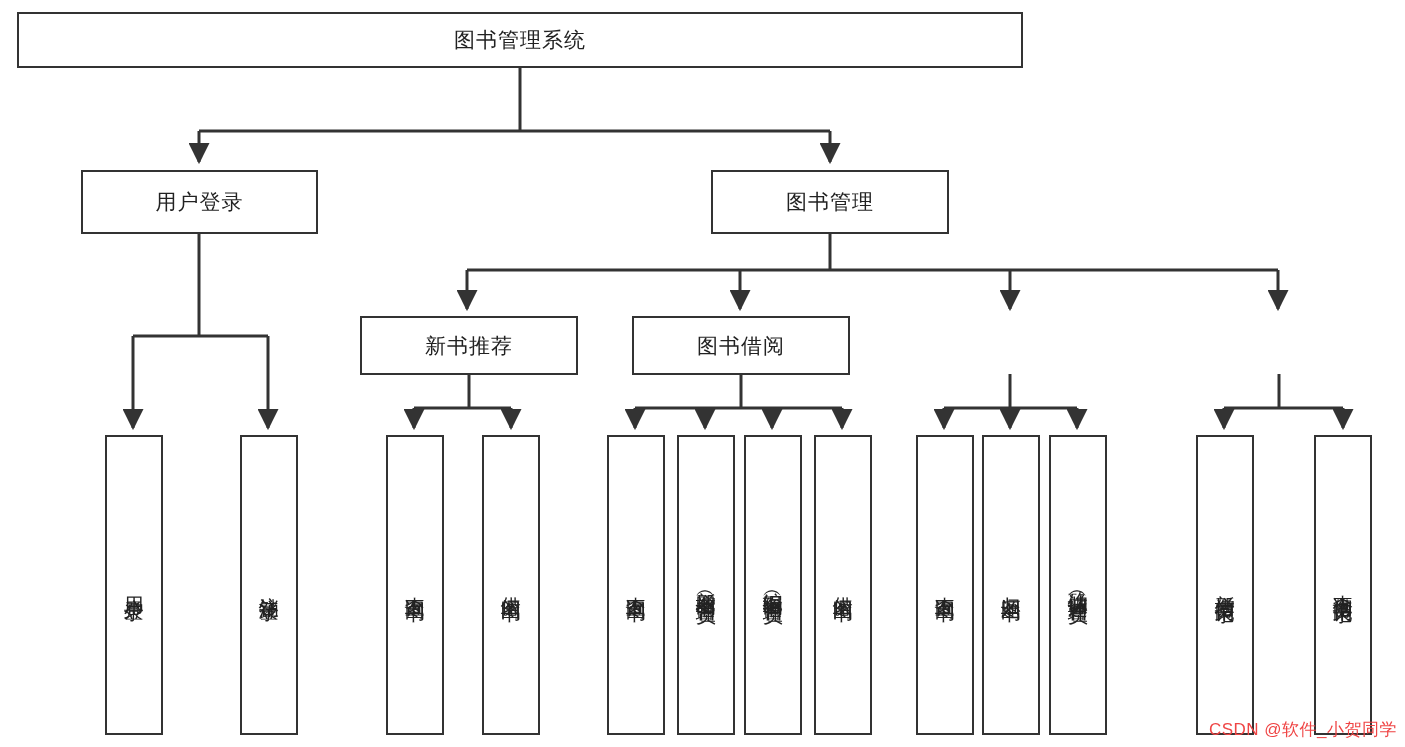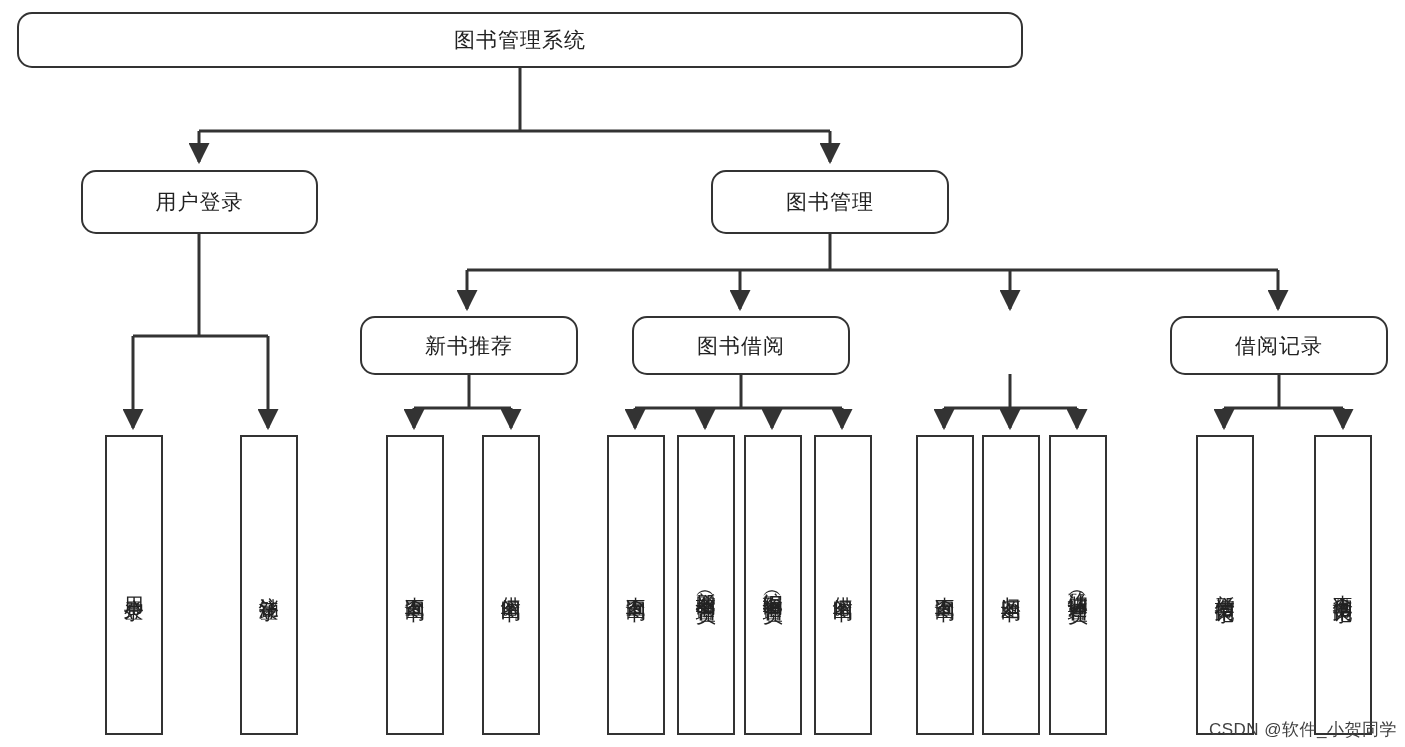--- a/index.html
+++ b/index.html
@@ -23,21 +23,20 @@
     border: 2px solid #333333;
     background: #ffffff;
     display: flex;
     align-items: center;
     justify-content: center;
     color: #222222;
   }
   .node.horiz {
     font-size: 21px;
     letter-spacing: 1px;
-    border-radius: 15px;
   }
   .node.vert {
     font-size: 20px;
     writing-mode: vertical-rl;
     text-orientation: upright;
     line-height: 1.12;
     letter-spacing: 2px;
     padding: 4px 0;
     text-align: center;
   }
@@ -53,21 +52,21 @@
     top: 0;
     width: 1405px;
     height: 747px;
     pointer-events: none;
   }
   .watermark {
     position: absolute;
     right: 8px;
     bottom: 6px;
     font-size: 17px;
-    color: #404040;
+    color: #ef4444;
     white-space: nowrap;
     letter-spacing: 0.5px;
   }
 </style>
 </head>
 <body>
 
 <div id="canvas">
 
   <svg class="links" viewBox="0 0 1405 747">
@@ -130,23 +129,20 @@
   <div class="node horiz" style="left:711px; top:170px; width:238px; height:64px;">
     <span>图书管理</span>
   </div>
 
   <div class="node horiz" style="left:360px; top:316px; width:218px; height:59px;">
     <span>新书推荐</span>
   </div>
   <div class="node horiz" style="left:632px; top:316px; width:218px; height:59px;font-family:Liberation Serif, serif;">
     <span>图书借阅</span>
   </div>
-  <div class="node horiz" style="left:1170px; top:316px; width:218px; height:59px;">
-    <span>借阅记录</span>
-  </div>
 
   <div class="node vert" style="left:105px; top:435px; width:58px; height:300px;">
     <span class="vtext">用户登录</span>
   </div>
   <div class="node vert" style="left:240px; top:435px; width:58px; height:300px;">
     <span class="vtext">注销登录</span>
   </div>
 
   <div class="node vert" style="left:386px; top:435px; width:58px; height:300px;">
     <span class="vtext">查询图书</span>

